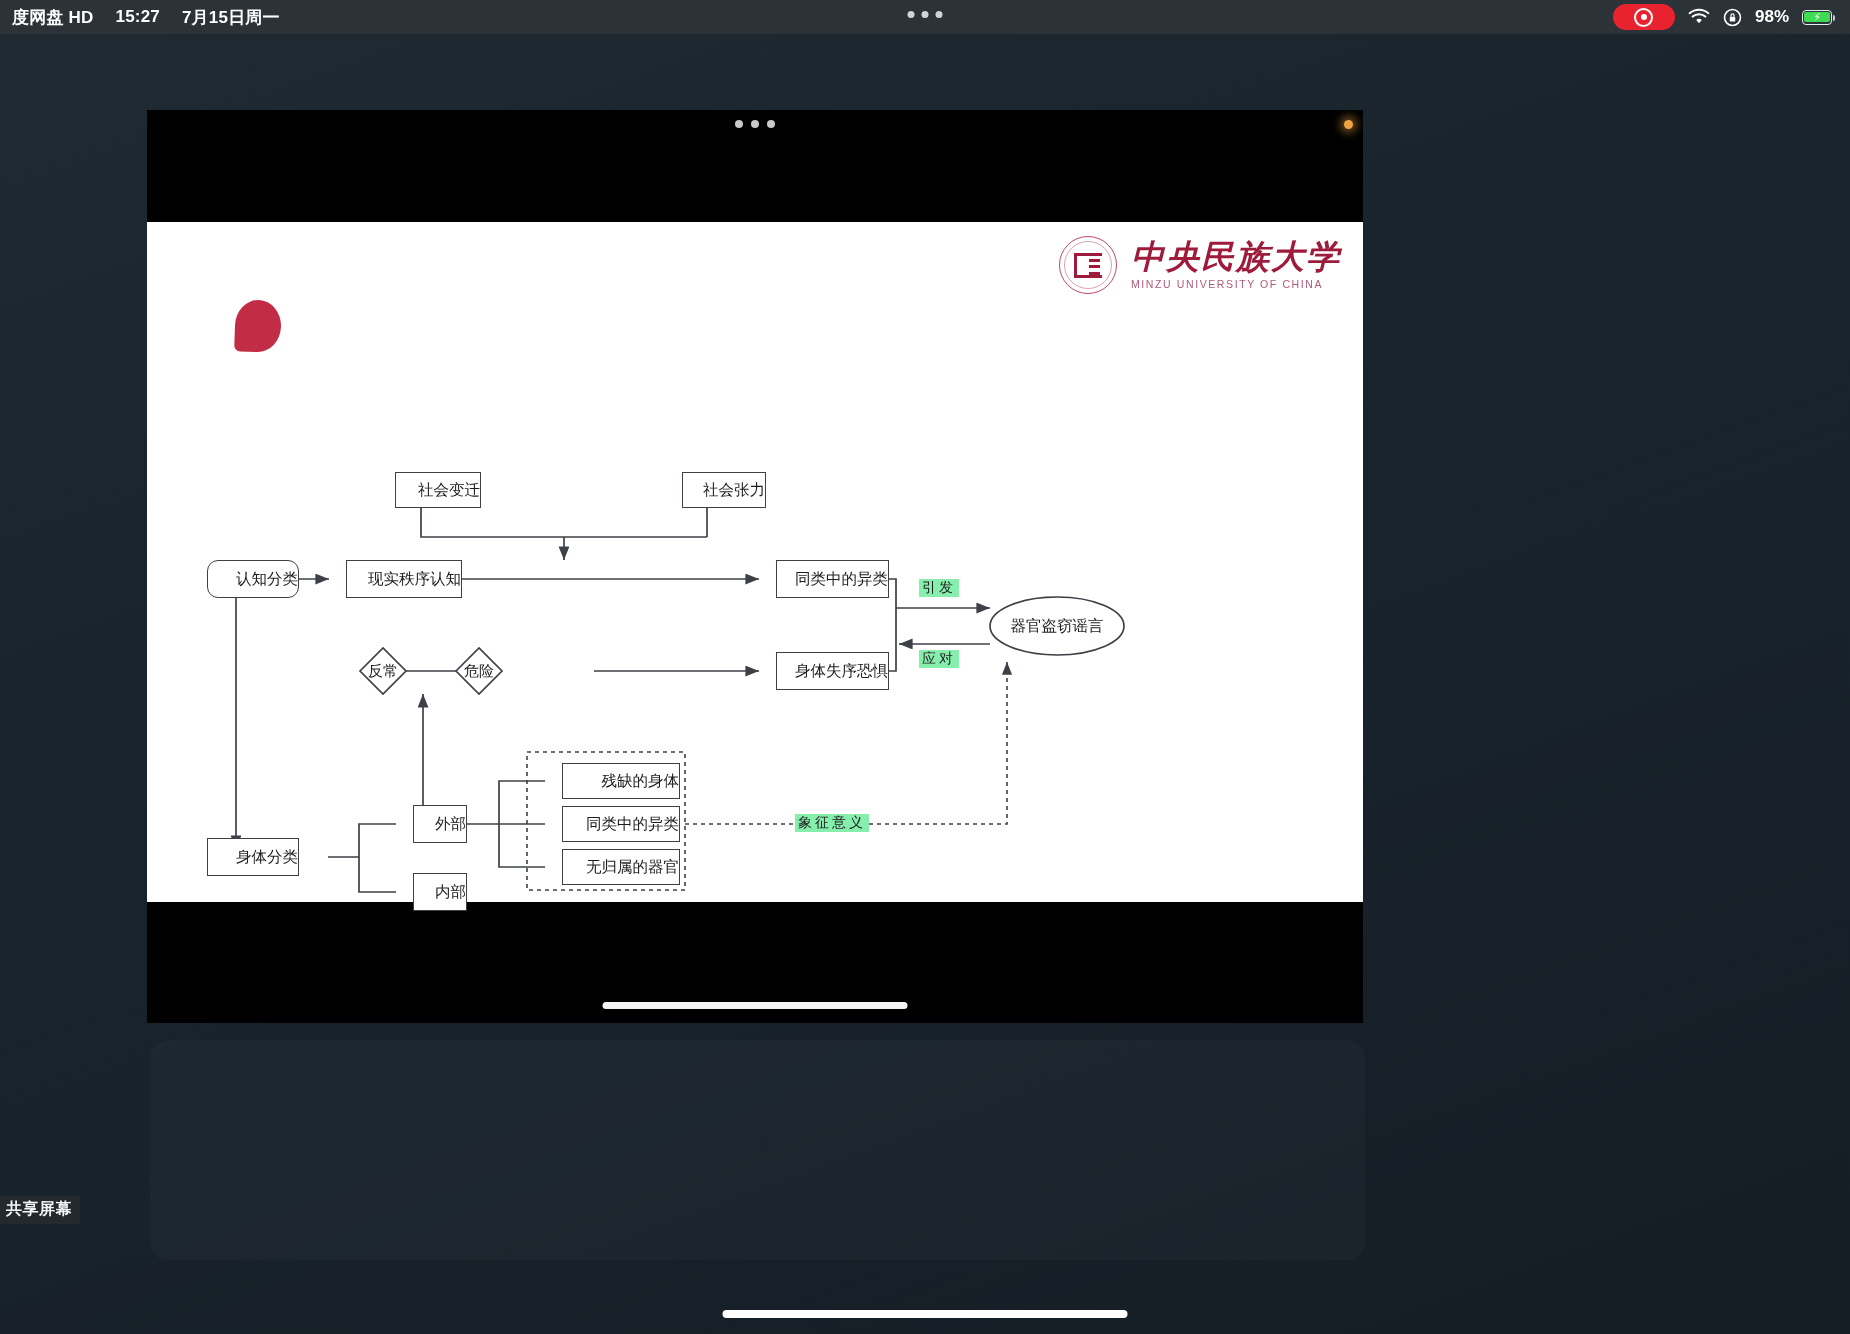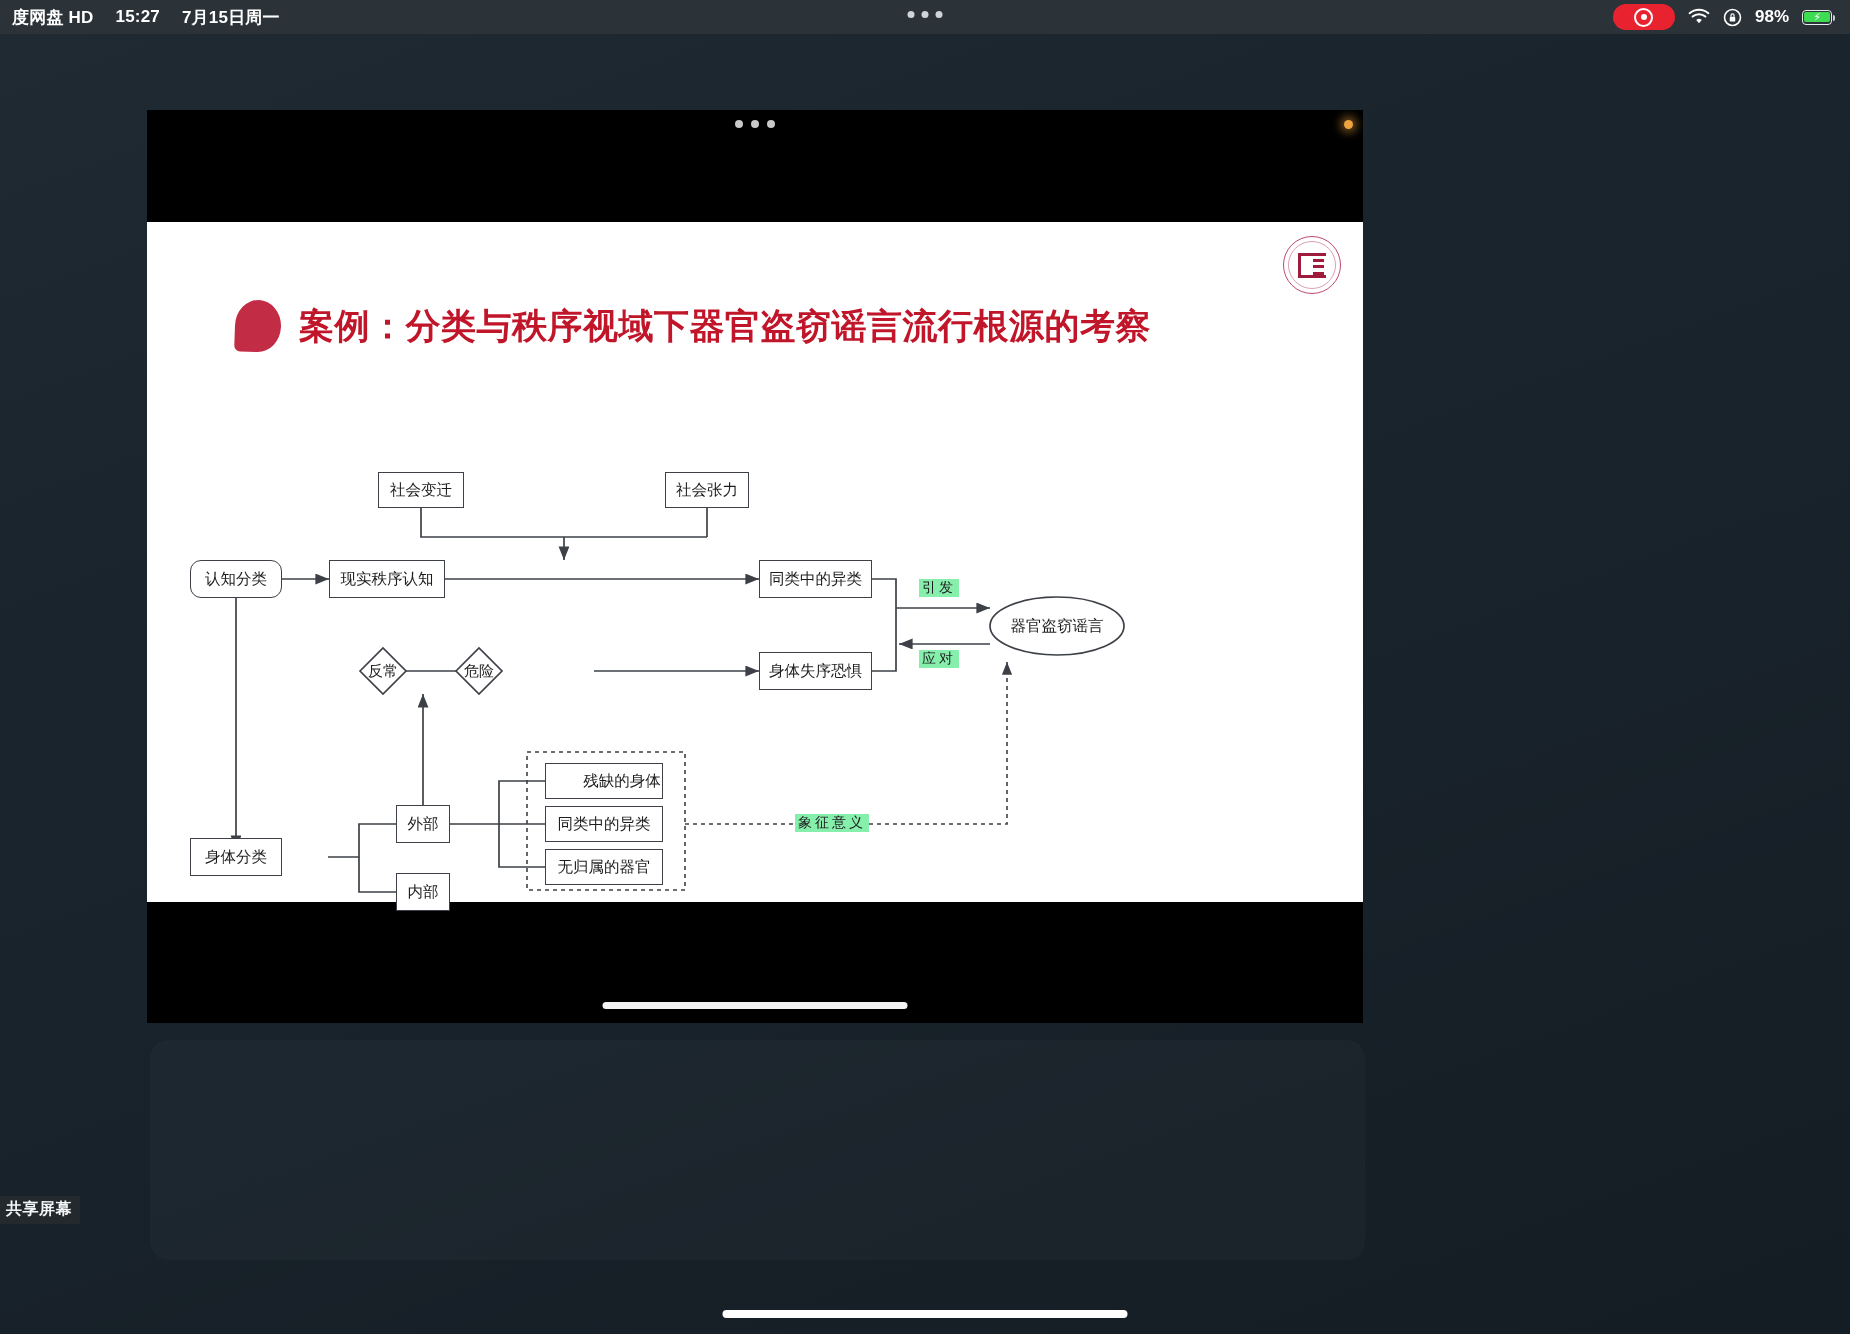--- a/index.html
+++ b/index.html
@@ -256,26 +256,27 @@
     height: 500px;
   }
   #diagram svg { display: block; }
 
   .node-box {
     position: absolute;
     border: 1.6px solid #3d4147;
     background: #ffffff;
     display: flex;
     align-items: center;
-    justify-content: center;
+    justify-content: flex-end;
     font-family: "DejaVu Sans", "Liberation Sans", sans-serif;
     font-size: 15.5px;
     color: #1d1d1f;
     white-space: nowrap;
     box-sizing: border-box;
+    margin-left: 17px;
   }
   .node-diamond-label {
     position: absolute;
     display: flex;
     align-items: center;
     justify-content: center;
     font-family: "DejaVu Sans", "Liberation Sans", sans-serif;
     font-size: 15px;
     color: #1d1d1f;
     white-space: nowrap;
@@ -392,25 +393,28 @@
     <div id="slide">
 
       <div class="slide-logo">
         <div class="seal">
           <div class="emblem">
               <i class="b1"></i>
               <i class="b2"></i>
               <i class="b3"></i>
             </div>
         </div>
+        <div>
+          <div class="logo-text-cn">中央民族大学</div>
+          <div class="logo-text-en">MINZU UNIVERSITY OF CHINA</div>
+        </div>
       </div>
 
       <div class="slide-title-row">
         <div class="petal"></div>
-        <div class="slide-title">案例：分类与秩序视域下器官盗窃谣言流行根源的考察</div>
       </div>
 
       <div id="diagram">
         <svg width="1216" height="500" viewBox="0 0 1216 500">
           <defs>
             <marker id="arrow" markerWidth="9" markerHeight="9" refX="8" refY="3.2" orient="auto">
               <path d="M0,0 L8,3.2 L0,6.4 Z" fill="#3d4147"></path>
             </marker>
           </defs>
           <g stroke="#3d4147" stroke-width="1.7" fill="none">

